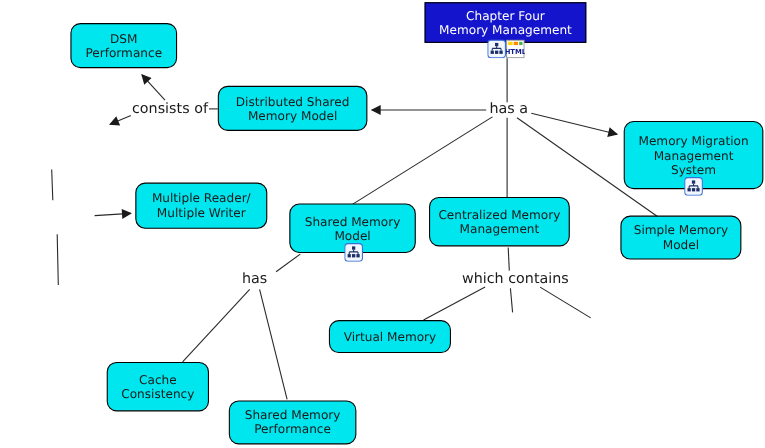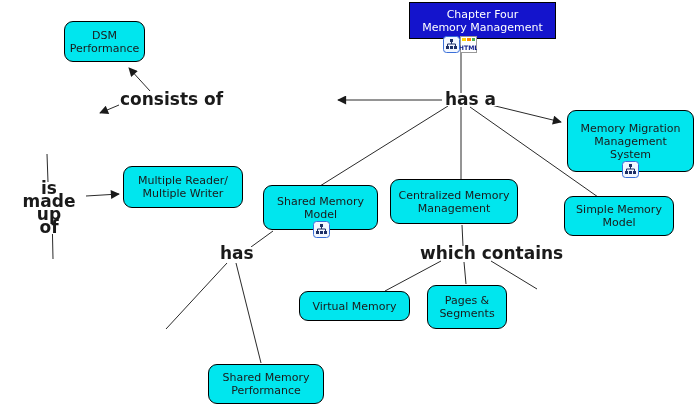--- a/index.html
+++ b/index.html
@@ -30,31 +30,29 @@
     text-align:center;
     font-size:11px;line-height:13px;
     color:var(--text,#1a1a1a);
     cursor:default;
   }
   .node .nl{display:block;white-space:pre-line;}
   .node.root{
     background:var(--root-fill,#1414cc);
     color:var(--root-text,#ffffff);
     border-radius:0;
-    margin-left:23px;
   }
   .linklabel{
     position:absolute;
     background:var(--canvas-bg,#ffffff);
-    font-size:17px;line-height:13px;
+    font-size:13px;line-height:13px;
     color:var(--text,#1a1a1a);
     padding:0 1px;
     white-space:pre-line;
     text-align:center;
-    font-weight:bold;
   }
   .icon{
     position:absolute;width:17px;height:17px;
   }
   .icon svg{display:block;width:17px;height:17px;}
 </style>
 </head>
 <body>
 
 <div id="canvas">
@@ -81,32 +79,34 @@
     <line x1="227" y1="263" x2="166" y2="329"></line>
     <line x1="236" y1="263" x2="261" y2="363"></line>
     <line x1="462" y1="225" x2="463" y2="246"></line>
     <line x1="441" y1="261" x2="385" y2="291"></line>
     <line x1="464" y1="262" x2="466" y2="284"></line>
     <line x1="491" y1="261" x2="537" y2="289"></line>
   </svg>
 
   <span class="linklabel" style="left:119px;top:93px">consists of</span>
   <span class="linklabel" style="left:444px;top:93px">has a</span>
-  <span class="linklabel" style="left:12px;top:182px;width:72px">is made up
-of</span>
   <span class="linklabel" style="left:219px;top:247px">has</span>
   <span class="linklabel" style="left:419px;top:247px">which contains</span>
 
   <div class="node root" style="left:386px;top:2px;width:147px;height:37px">
     <span class="nl">Chapter Four
 Memory Management</span>
   </div>
-  <div class="node" style="left:64px;top:21px;width:81px;height:41px">
+  <div class="node" style="left:64px;top:21px;width:97px;height:41px">
     <span class="nl">DSM
 Performance</span>
+  </div>
+  <div class="node" style="left:198px;top:78px;width:136px;height:41px">
+    <span class="nl">Distributed Shared
+Memory Model</span>
   </div>
   <div class="node" style="left:123px;top:166px;width:120px;height:42px">
     <span class="nl">Multiple Reader/
 Multiple Writer</span>
   </div>
   <div class="node" style="left:263px;top:185px;width:115px;height:45px">
     <span class="nl">Shared Memory
 Model</span>
   </div>
   <div class="node" style="left:390px;top:179px;width:128px;height:45px">
@@ -118,23 +118,23 @@
 Model</span>
   </div>
   <div class="node" style="left:567px;top:110px;width:127px;height:62px">
     <span class="nl">Memory Migration
 Management
 System</span>
   </div>
   <div class="node" style="left:299px;top:291px;width:111px;height:30px">
     <span class="nl">Virtual Memory</span>
   </div>
-  <div class="node" style="left:427px;top:285px;width:80px;height:44px">
-    <span class="nl">Pages &amp;
-Segments</span>
+  <div class="node" style="left:97px;top:329px;width:93px;height:45px">
+    <span class="nl">Cache
+Consistency</span>
   </div>
   <div class="node" style="left:208px;top:364px;width:116px;height:40px">
     <span class="nl">Shared Memory
 Performance</span>
   </div>
 
   <div class="icon" style="left:443px;top:36px">
     <svg viewBox="0 0 17 17">
       <rect x="0.5" y="0.5" width="16" height="16" rx="3" fill="#f2f7ff" stroke="#3a6fd8"></rect>
       <rect x="7" y="3" width="3" height="3" fill="#1c2f66"></rect>

